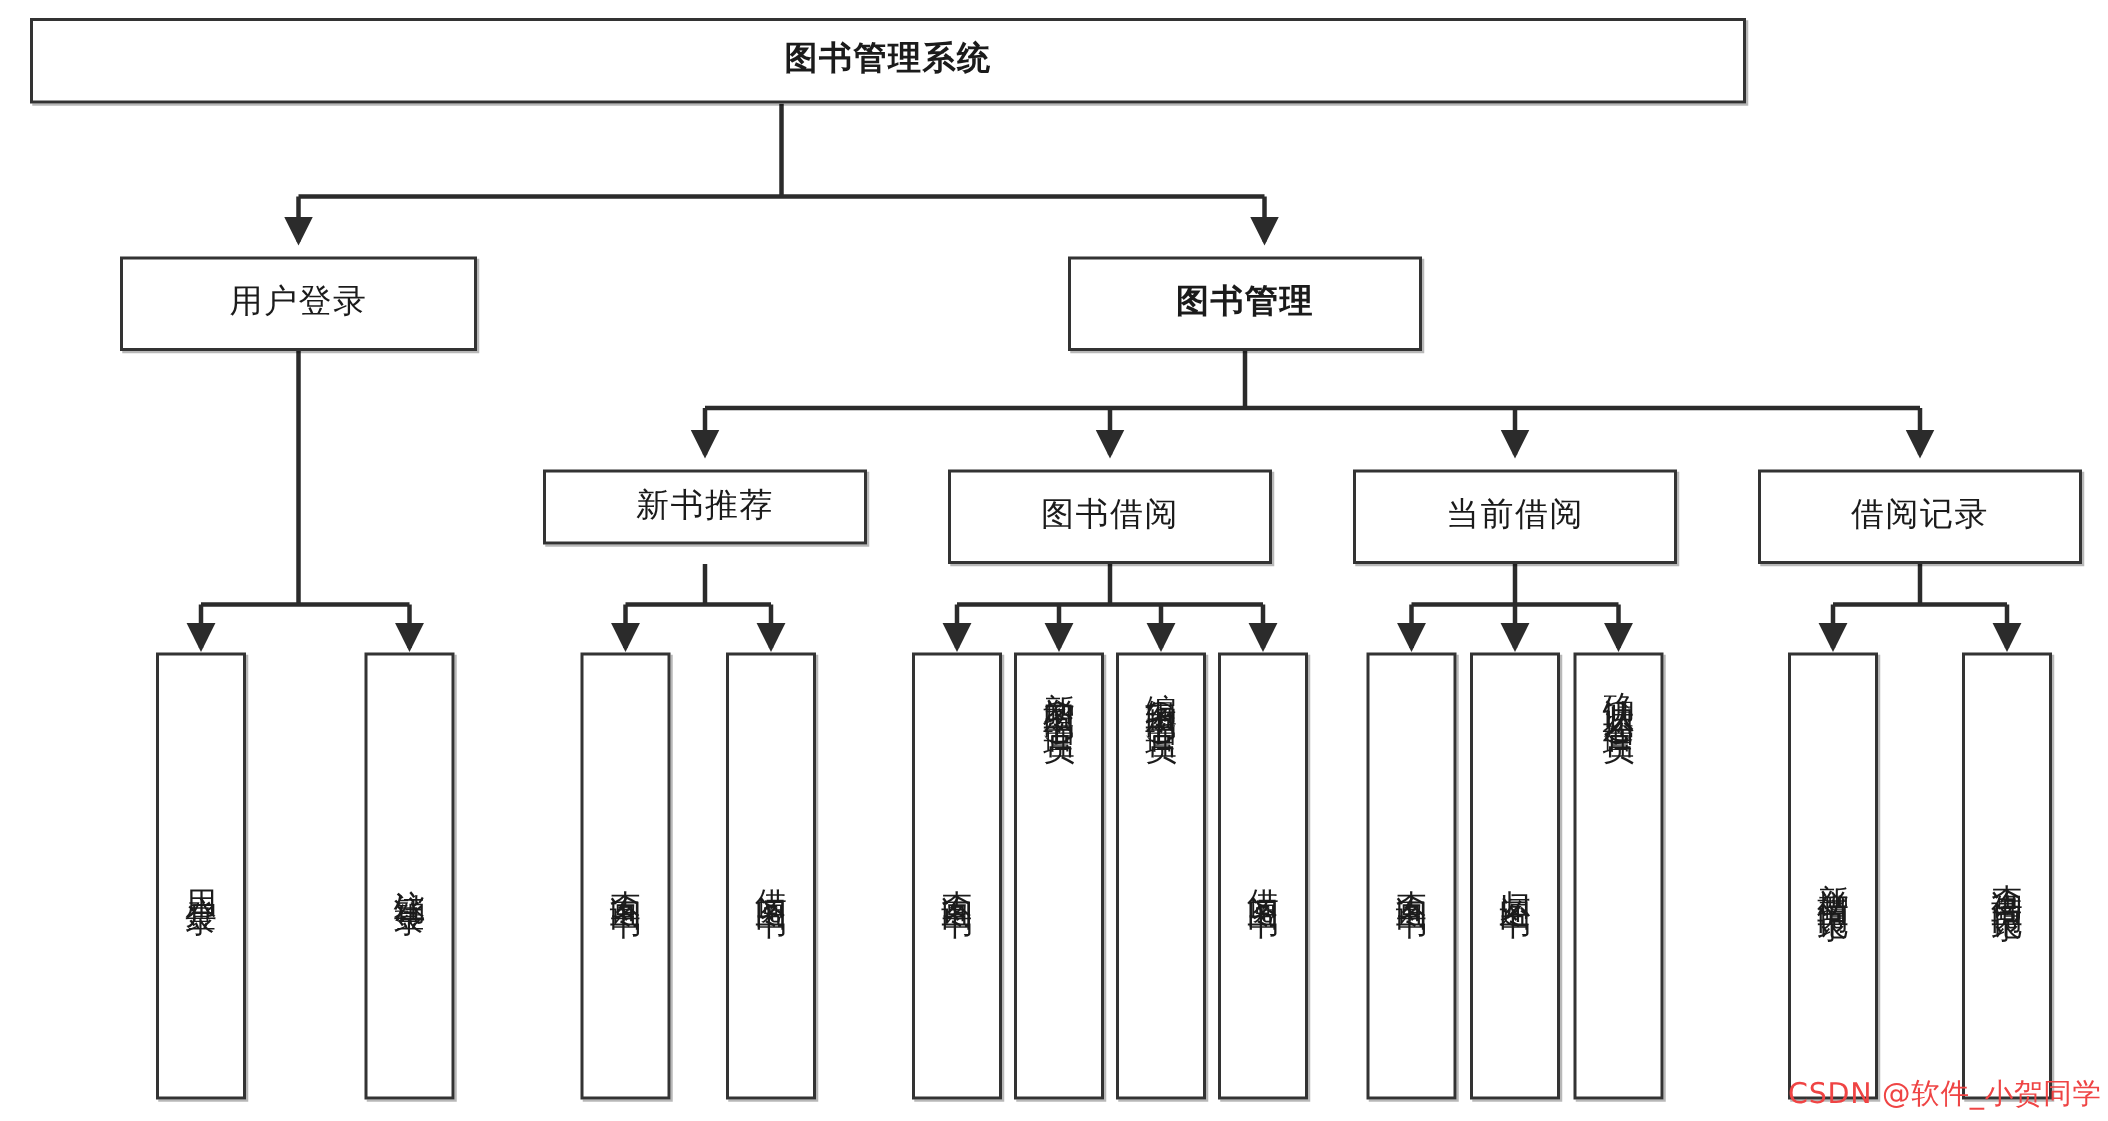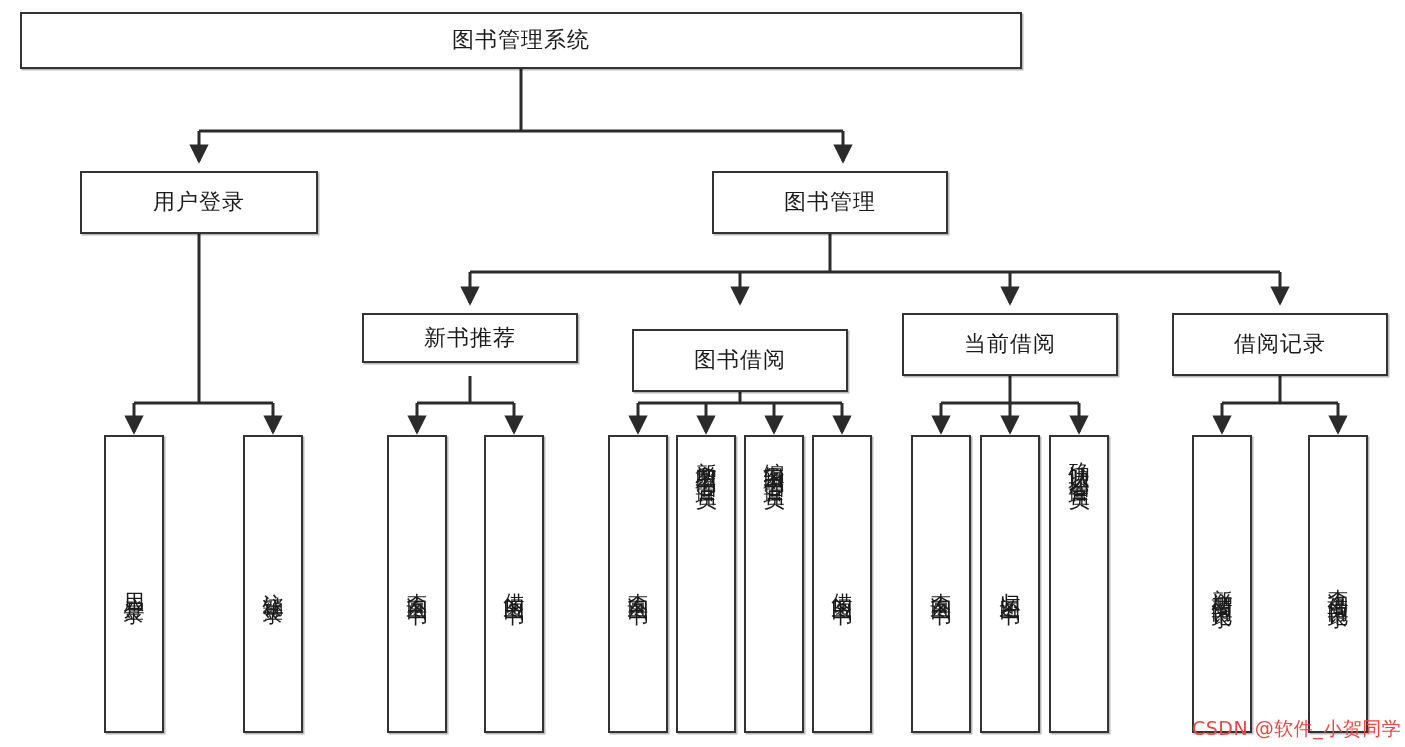--- a/index.html
+++ b/index.html
@@ -117,35 +117,35 @@
       <path d="M 1010 403 L 1010 432" marker-end="url(#arrow)"></path>
       <path d="M 1079 403 L 1079 432" marker-end="url(#arrow)"></path>
 
       <path d="M 1280 376 L 1280 403"></path>
       <path d="M 1222 403 L 1338 403"></path>
       <path d="M 1222 403 L 1222 432" marker-end="url(#arrow)"></path>
       <path d="M 1338 403 L 1338 432" marker-end="url(#arrow)"></path>
     </g>
   </svg>
 
-  <div class="node node-h" style="left:20px; top:12px; width:1002px; height:57px;">
+  <div class="node node-h" style="left:20px; top:12px; width:1144px; height:57px;font-weight:bold;">
     <span class="label">图书管理系统</span>
   </div>
 
   <div class="node node-h" style="left:80px; top:171px; width:238px; height:63px;">
     <span class="label">用户登录</span>
   </div>
-  <div class="node node-h" style="left:712px; top:171px; width:236px; height:63px;">
+  <div class="node node-h" style="left:712px; top:171px; width:236px; height:63px;font-weight:bold;">
     <span class="label">图书管理</span>
   </div>
 
   <div class="node node-h" style="left:362px; top:313px; width:216px; height:50px;">
     <span class="label">新书推荐</span>
   </div>
-  <div class="node node-h" style="left:632px; top:313px; width:216px; height:63px;margin-top:16px;">
+  <div class="node node-h" style="left:632px; top:313px; width:216px; height:63px;">
     <span class="label">图书借阅</span>
   </div>
   <div class="node node-h" style="left:902px; top:313px; width:216px; height:63px;justify-content:center;">
     <span class="label">当前借阅</span>
   </div>
   <div class="node node-h" style="left:1172px; top:313px; width:216px; height:63px;">
     <span class="label">借阅记录</span>
   </div>
 
   <div class="node node-v centered" style="left:104px; top:435px; width:60px; height:298px;">

